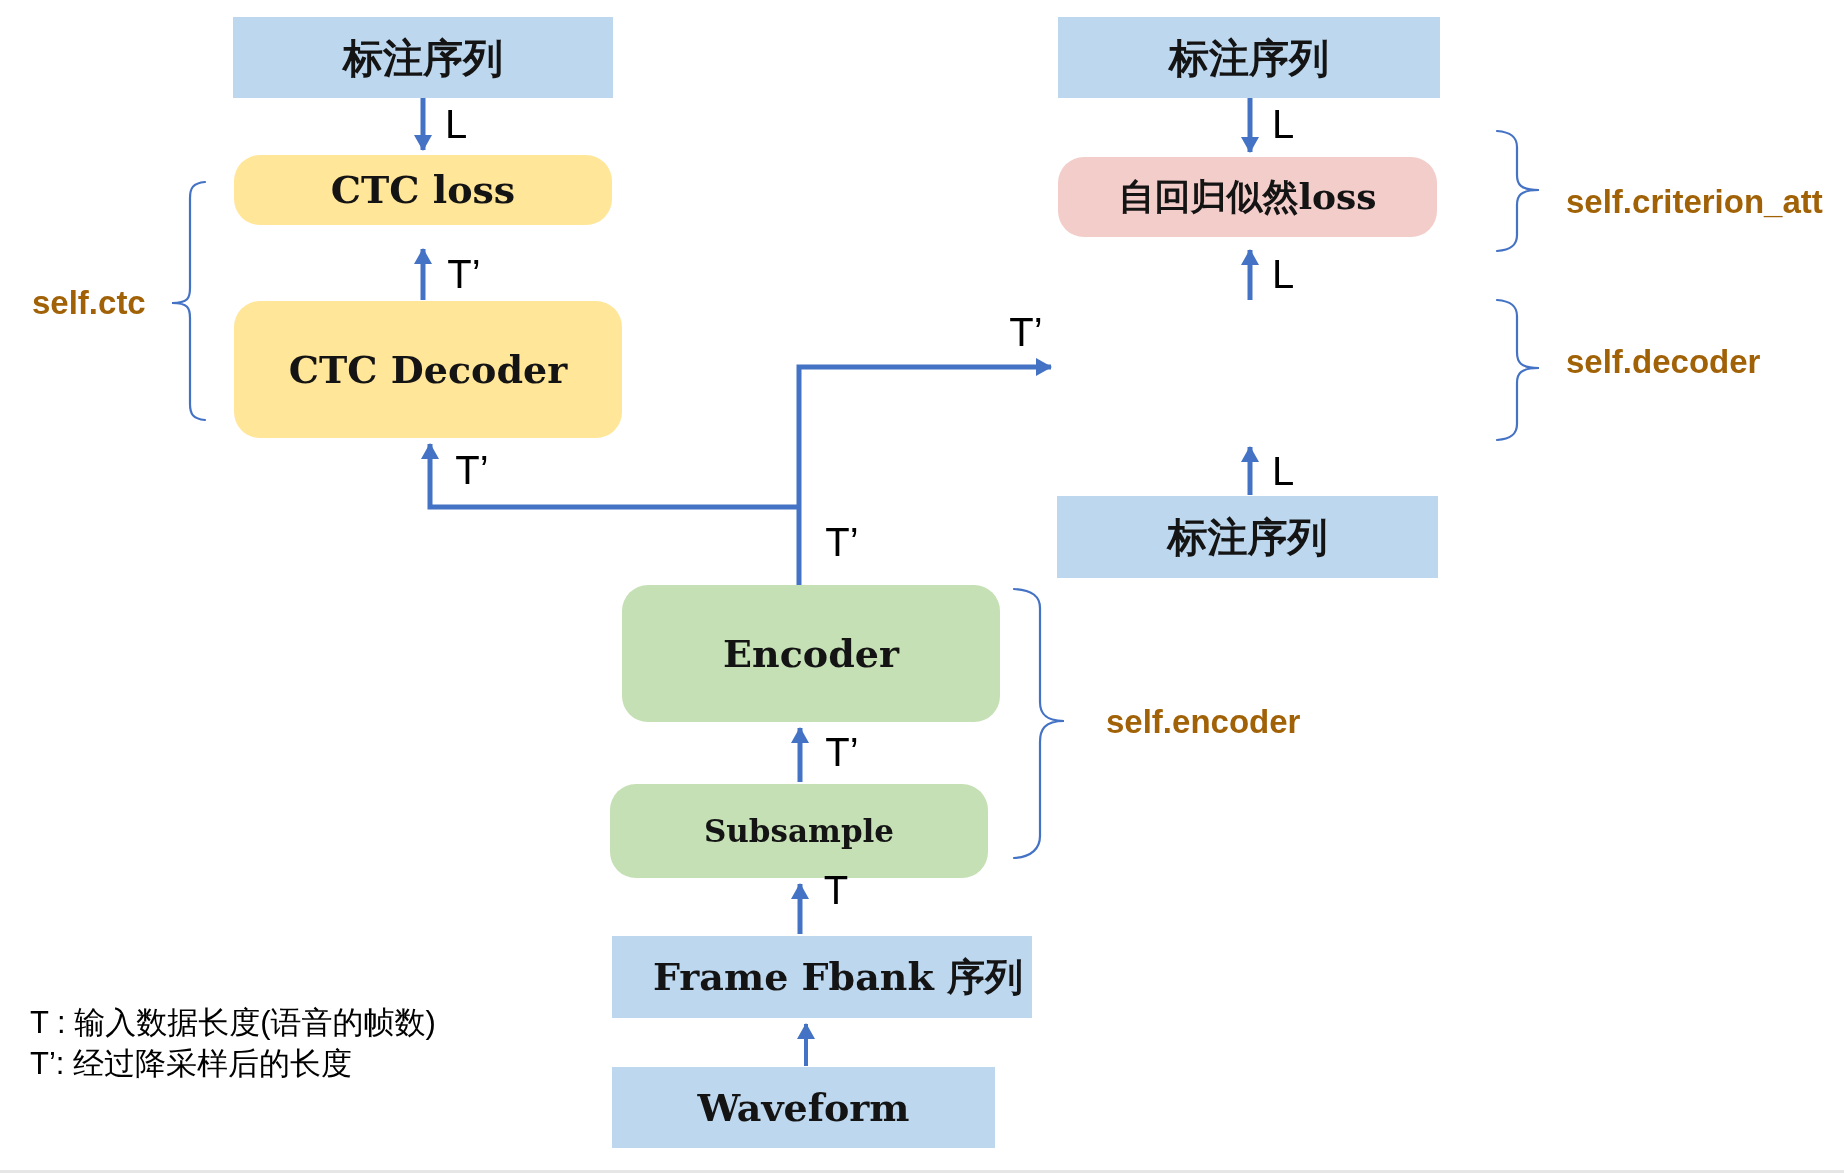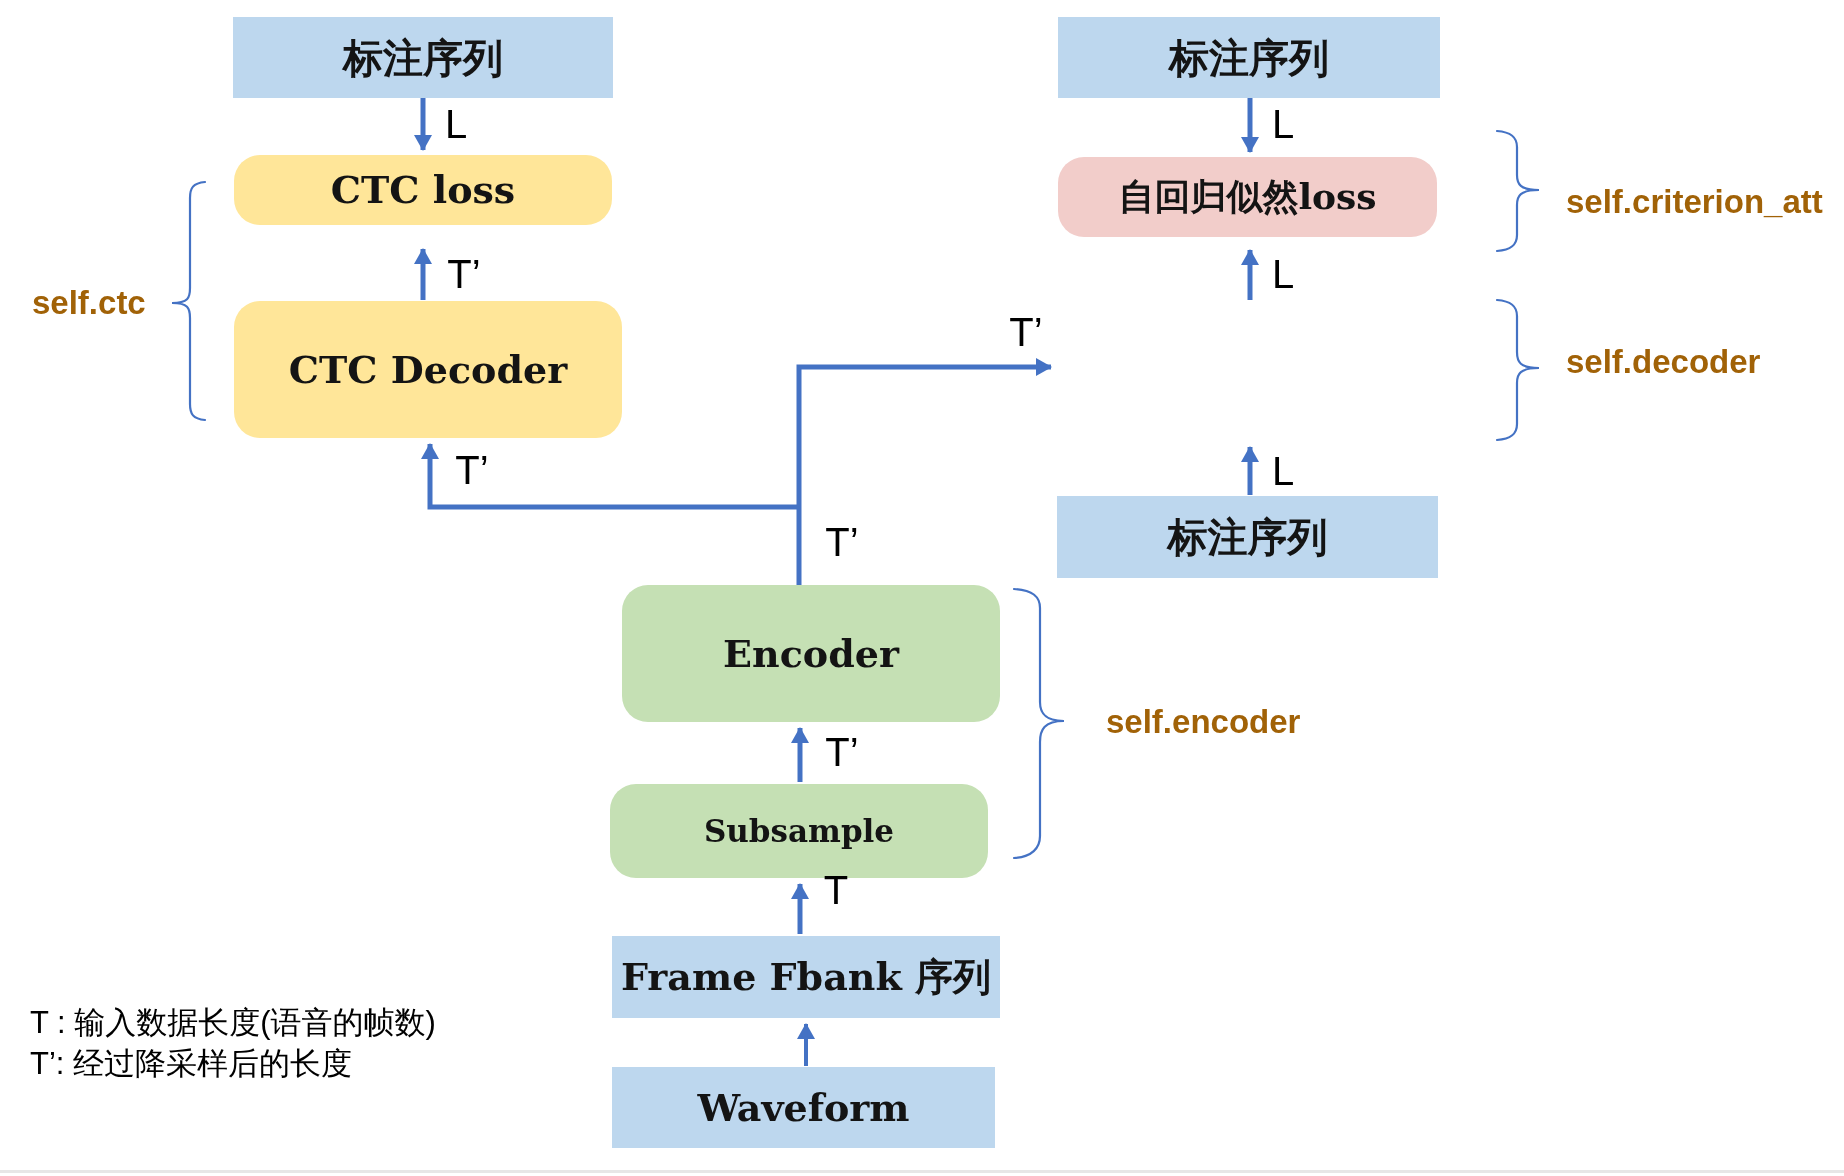--- a/index.html
+++ b/index.html
@@ -69,21 +69,21 @@
   <div class="box sq c-blue cn" style="left:233px;top:17px;width:380px;height:81px;">标注序列</div>
   <div class="box rd c-yellow en" style="left:234px;top:155px;width:378px;height:70px;">CTC loss</div>
   <div class="box rd c-yellow en" style="left:234px;top:301px;width:388px;height:137px;">CTC Decoder</div>
 
   <div class="box sq c-blue cn" style="left:1058px;top:17px;width:382px;height:81px;">标注序列</div>
   <div class="box rd c-pink" style="left:1058px;top:157px;width:379px;height:80px;font-size:36px;">自回归似然loss</div>
   <div class="box sq c-blue cn" style="left:1057px;top:496px;width:381px;height:82px;">标注序列</div>
 
   <div class="box rd c-green en" style="left:610px;top:585px;width:378px;height:137px;margin-left:12px;">Encoder</div>
   <div class="box rd c-green" style="left:610px;top:784px;width:378px;height:94px;font-size:31px;">Subsample</div>
-  <div class="box sq c-blue en" style="left:612px;top:936px;width:388px;height:82px;">Frame Fbank 序列</div>
+  <div class="box sq c-blue en" style="left:612px;top:936px;width:388px;height:82px;padding-left:32px;">Frame Fbank 序列</div>
   <div class="box sq c-blue en" style="left:612px;top:1067px;width:383px;height:81px;">Waveform</div>
 
   <div class="flow-label" style="left:456px;top:124px;">L</div>
   <div class="flow-label" style="left:464px;top:274px;">T’</div>
   <div class="flow-label" style="left:472px;top:470px;">T’</div>
   <div class="flow-label" style="left:842px;top:542px;">T’</div>
   <div class="flow-label" style="left:1026px;top:332px;">T’</div>
   <div class="flow-label" style="left:842px;top:752px;">T’</div>
   <div class="flow-label" style="left:836px;top:890px;">T</div>
   <div class="flow-label" style="left:1283px;top:124px;">L</div>

